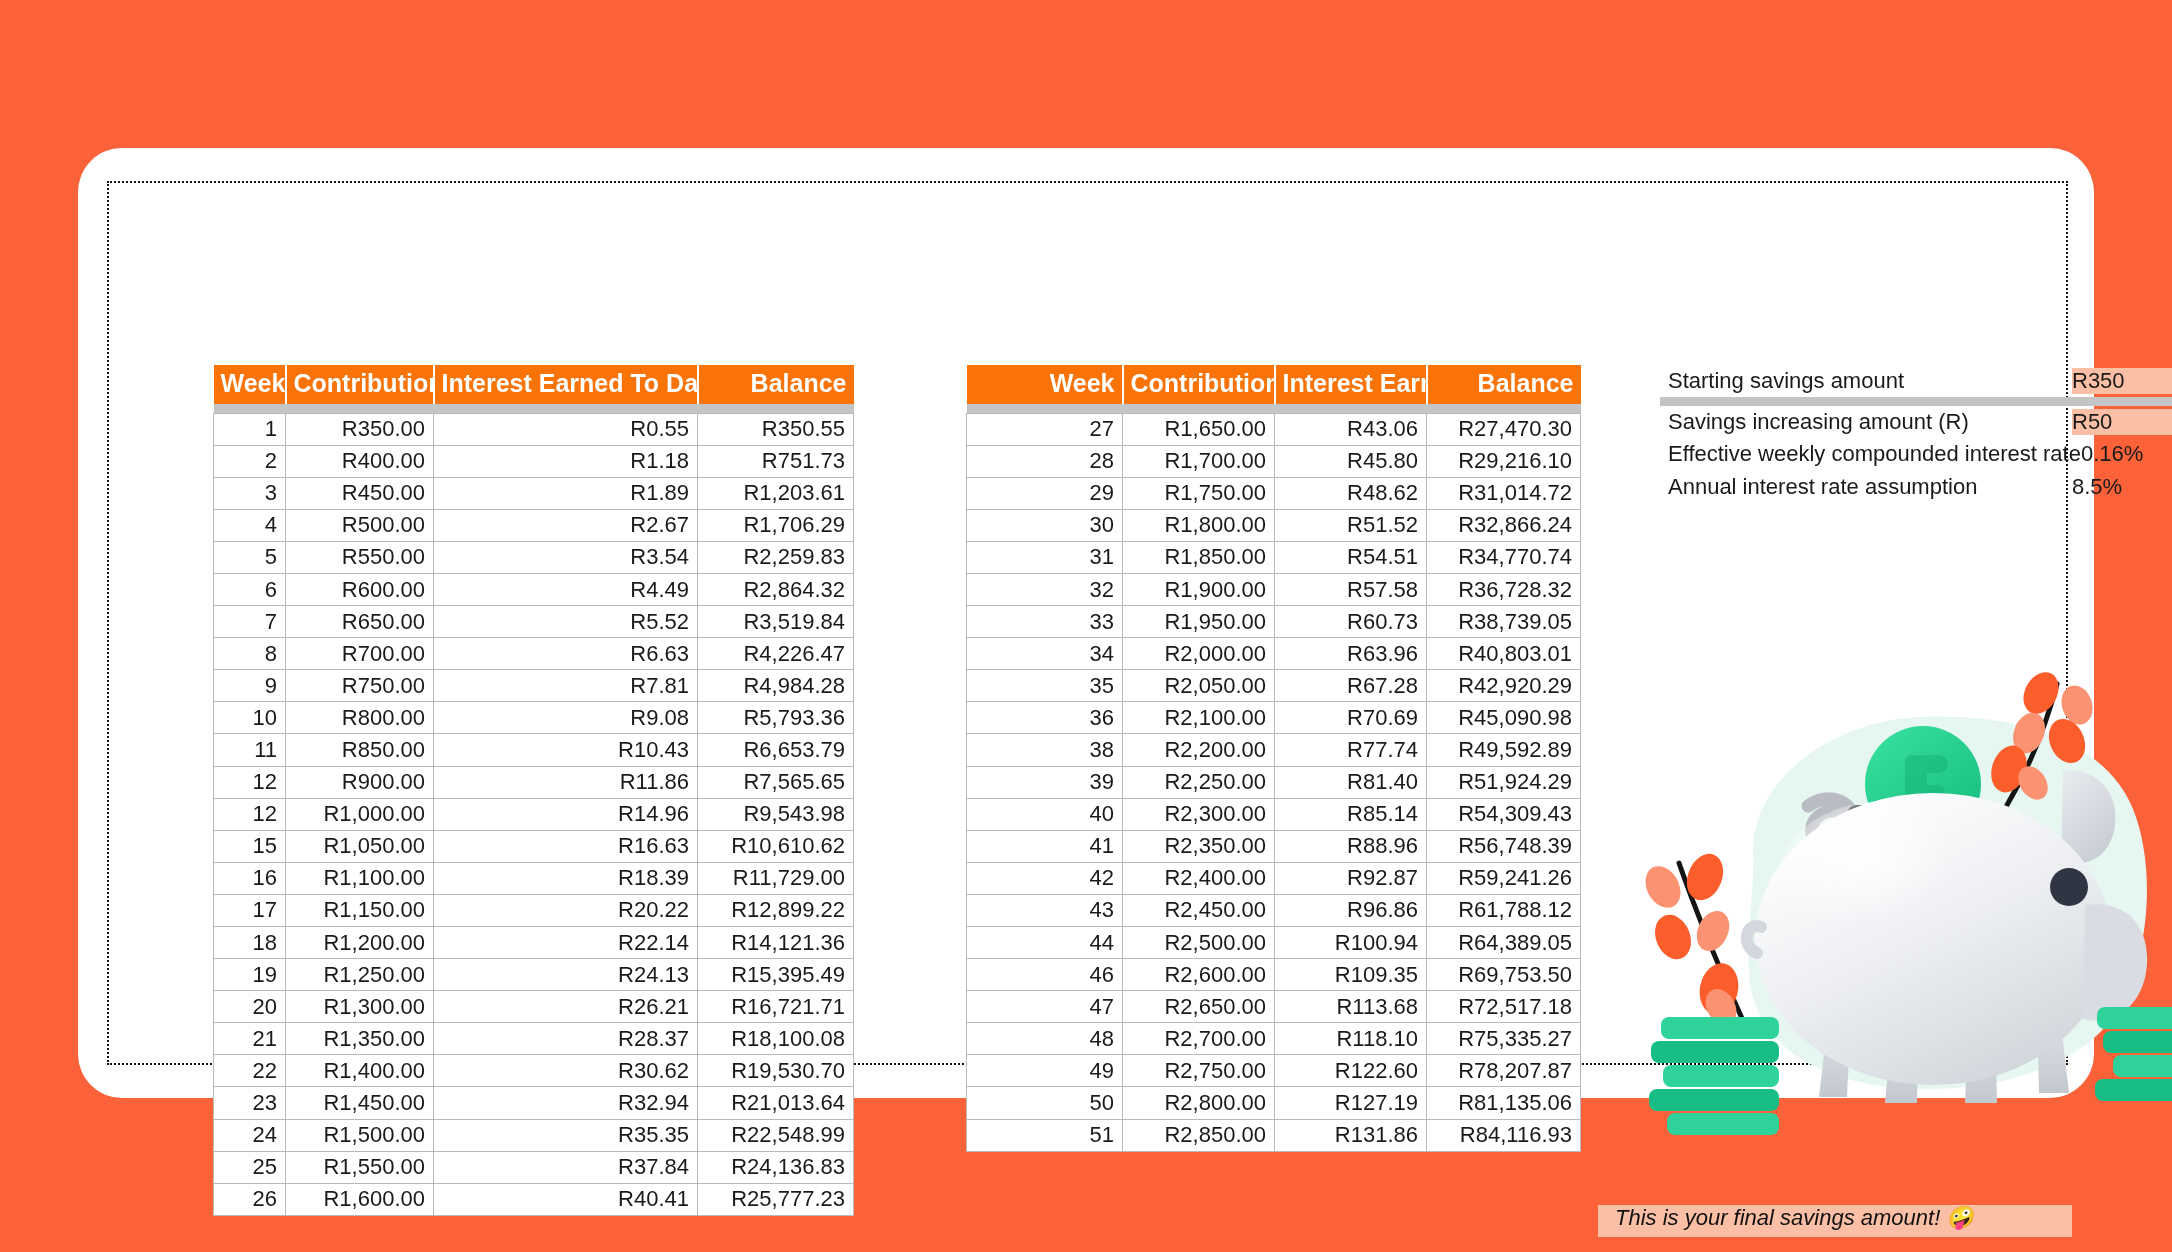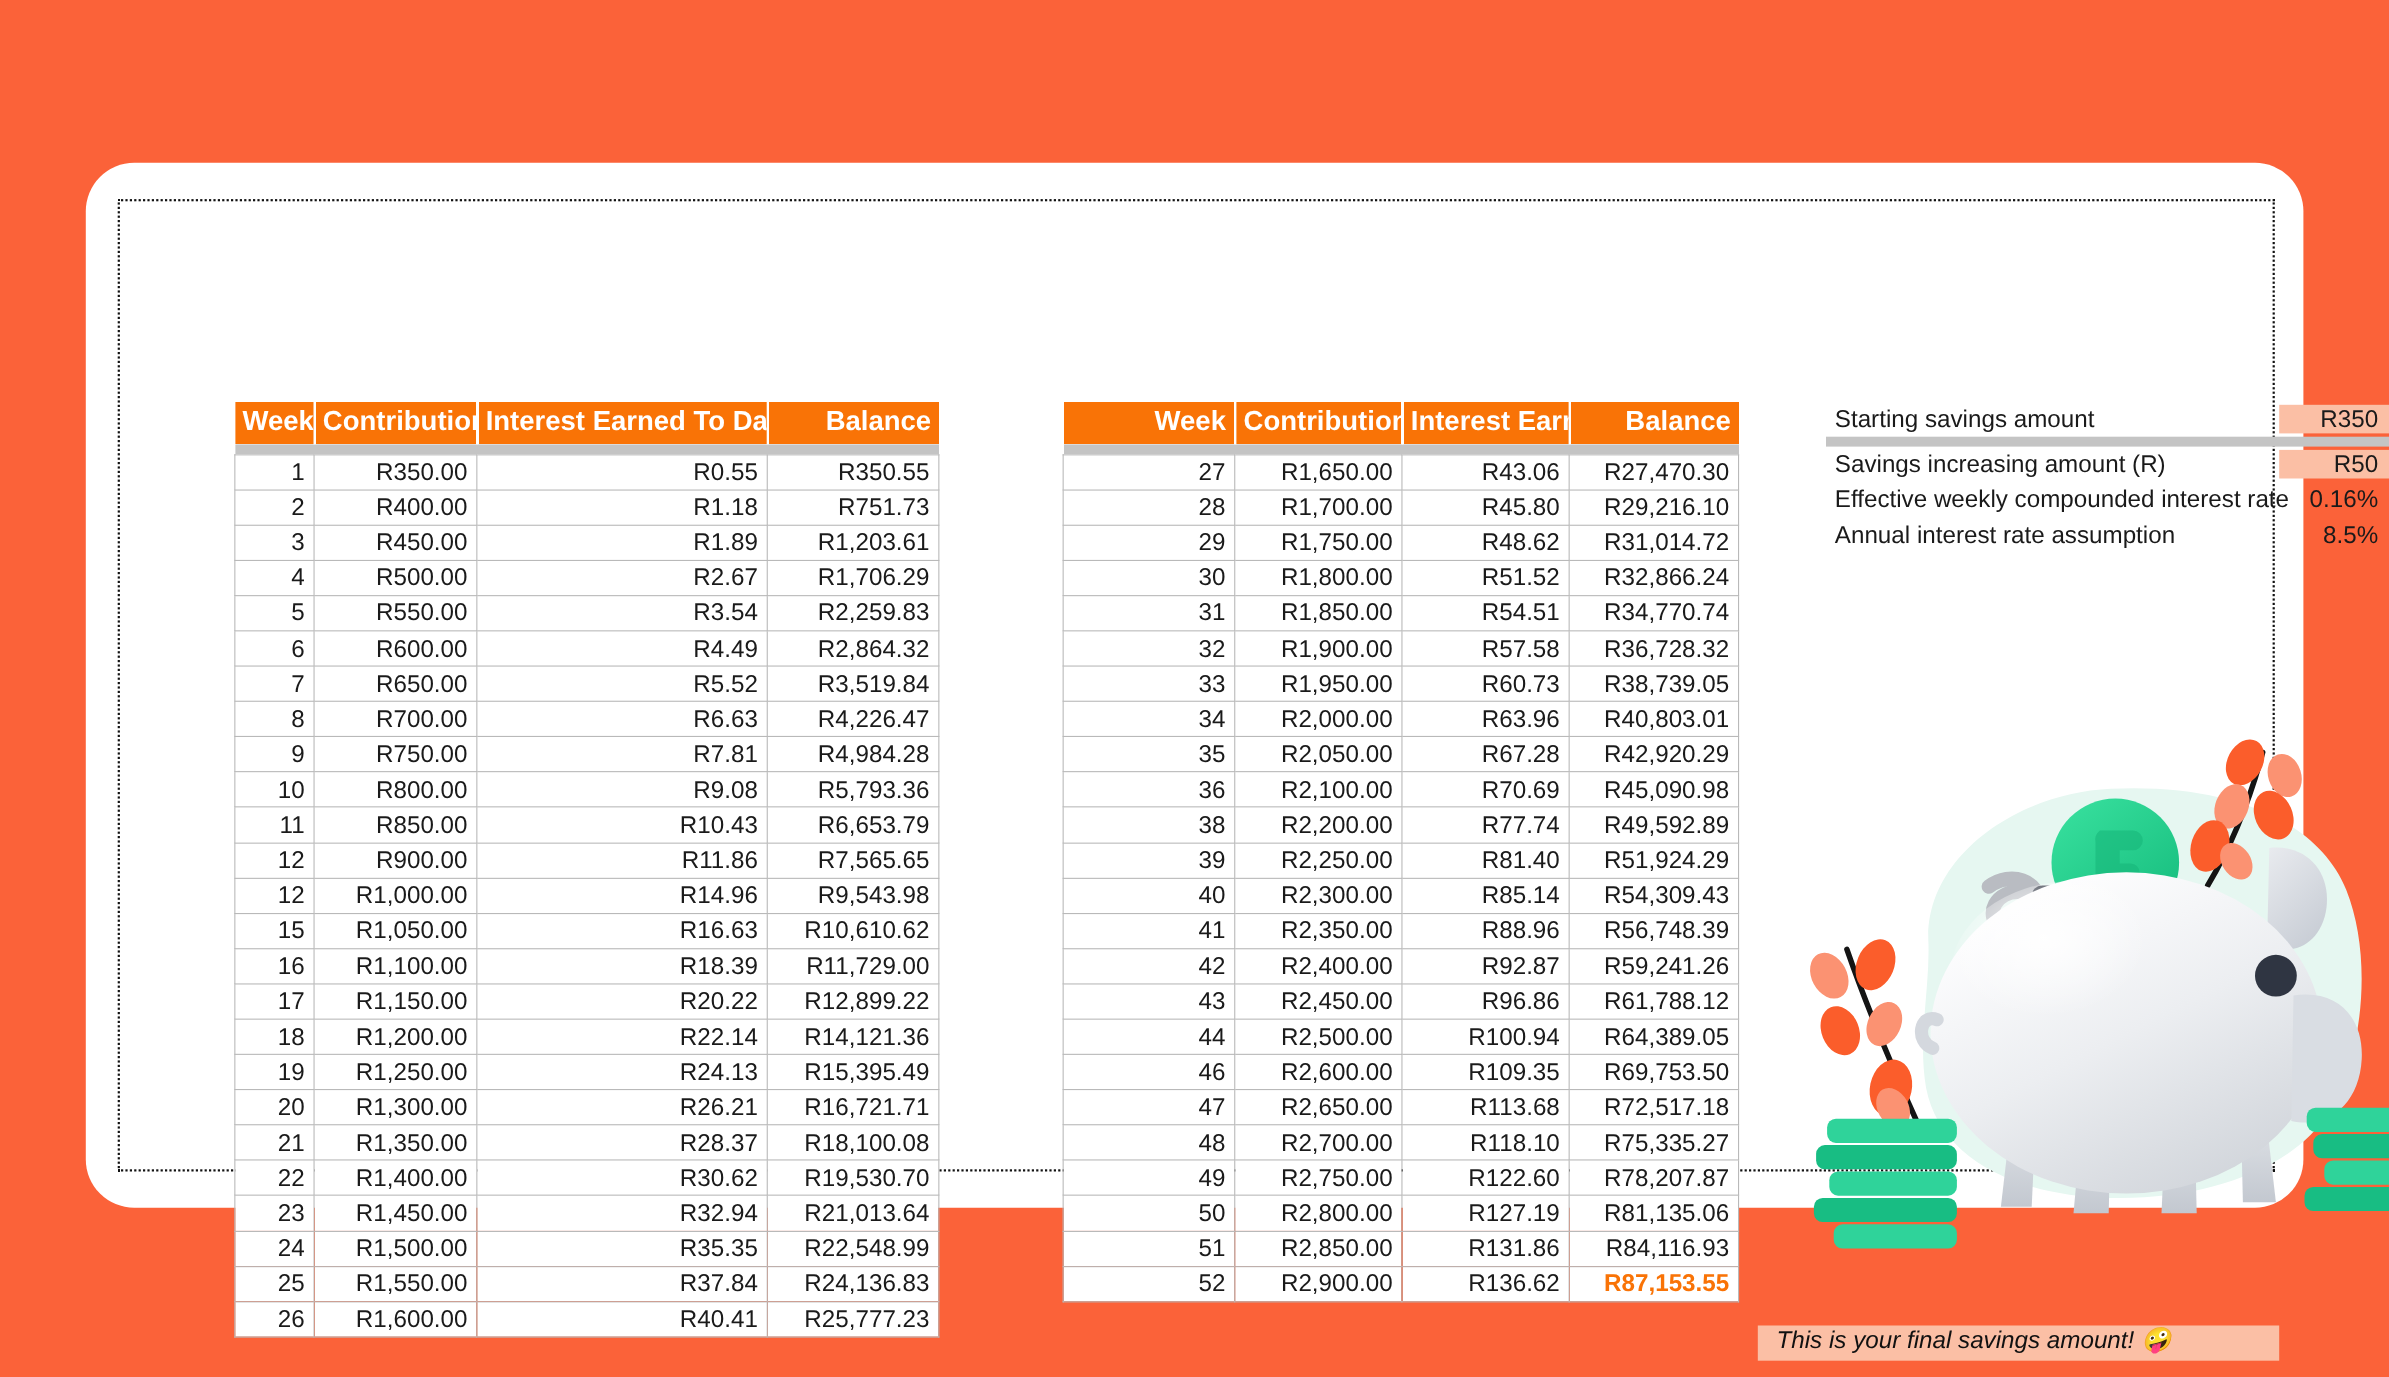--- a/index.html
+++ b/index.html
@@ -73,21 +73,21 @@
   #table-two col.c4 { width: 154px; }
 
   
   #params { position: absolute; left: 1551px; top: 182px; width: 512px; }
   .prow { display: flex; align-items: center; height: 32.2px; }
   .prow .plabel {
     flex: 1 1 auto; font-size: 22px; color: #1a1a1a;
     padding-left: 8px; white-space: nowrap;
   }
   .prow .pvalue {
-    width: 100px; text-align: right; font-size: 22px; color: #1a1a1a;
+    width: 100px; font-size: 22px; color: #1a1a1a;
     padding-right: 10px; white-space: nowrap;
   }
   .prow .pvalue.hl { background: #fbbfa5; }
   .pband { height: 9px; background: #c4c4c4; }
 
   
   #final-note {
     position: absolute;
     left: 1489px; top: 1022px;
     width: 474px; height: 32px;
@@ -436,26 +436,20 @@
             <td>50</td>
             <td>R2,800.00</td>
             <td>R127.19</td>
             <td>R81,135.06</td>
           </tr>
           <tr>
             <td>51</td>
             <td>R2,850.00</td>
             <td>R131.86</td>
             <td>R84,116.93</td>
-          </tr>
-          <tr>
-            <td>52</td>
-            <td>R2,900.00</td>
-            <td>R136.62</td>
-            <td class="final">R87,153.55</td>
           </tr>
         </tbody>
     </table>
 
     <div id="params">
         <div class="prow">
           <div class="plabel">Starting savings amount</div>
           <div class="pvalue hl">R350</div>
         </div>
         <div class="pband"></div>

